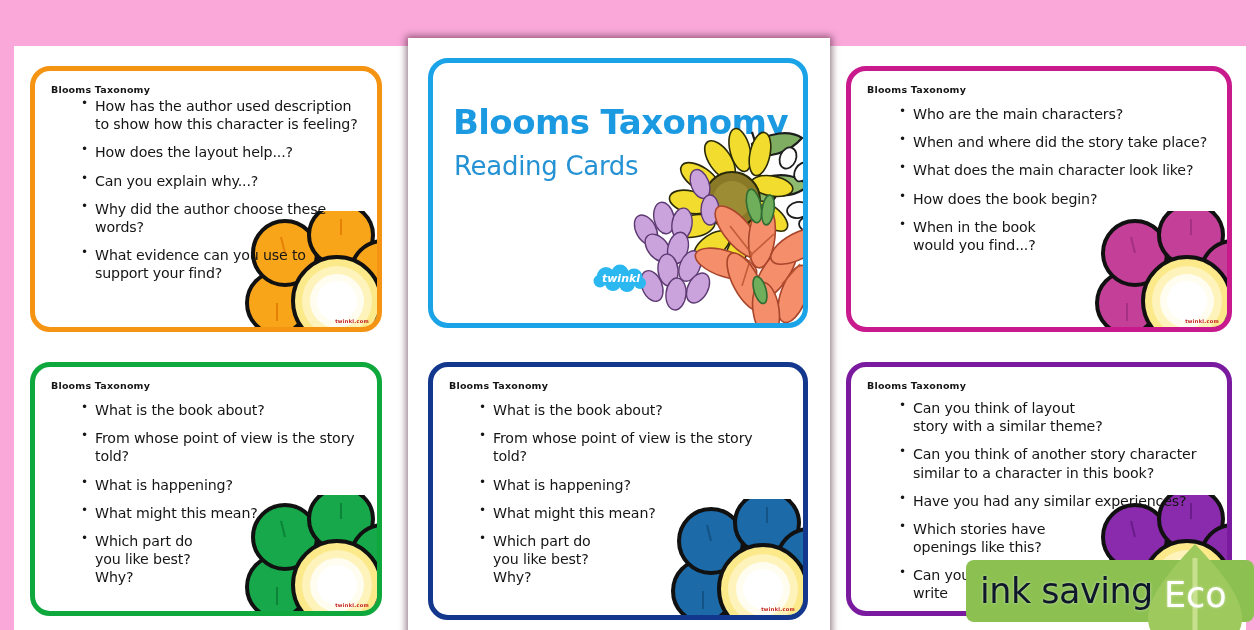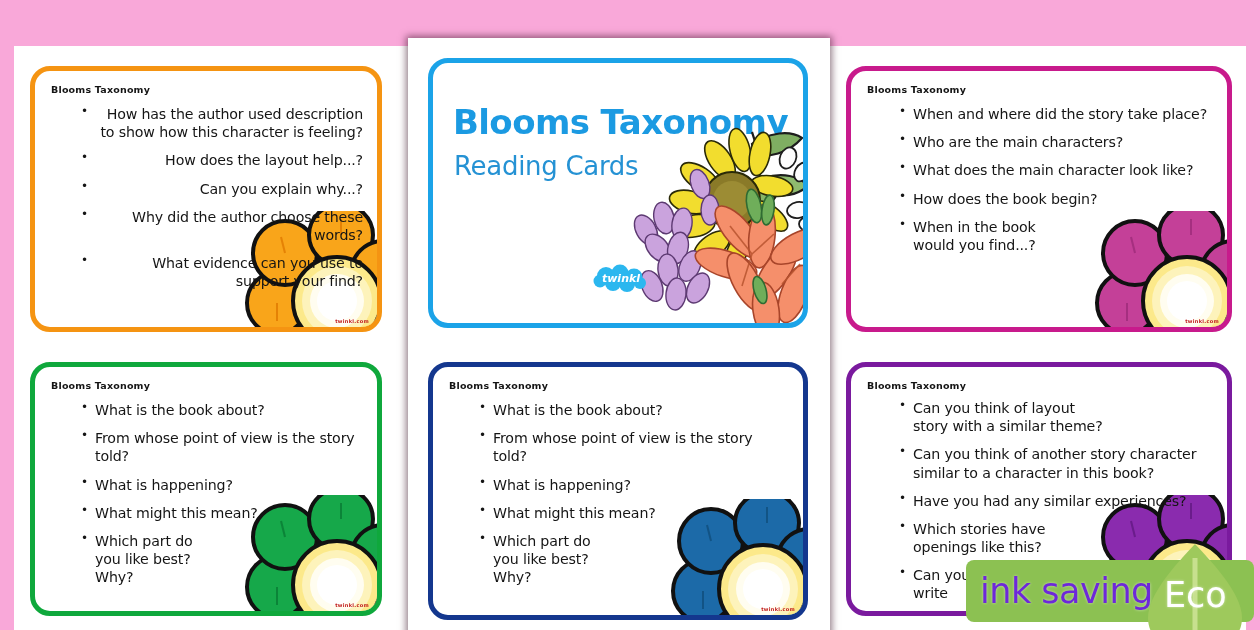--- a/index.html
+++ b/index.html
@@ -126,21 +126,21 @@
     position:absolute;left:966px;top:532px;
     width:302px;height:66px;z-index:20;pointer-events:none;
   }
   .eco-bar{
     position:absolute;left:0;top:0;width:288px;height:62px;
     background:#8cc152;border-radius:8px;
   }
   .eco-text{
     position:absolute;left:14px;top:12px;
     font-family:"DejaVu Sans", sans-serif;
-    font-size:35px;line-height:38px;color:#6d28d9;
+    font-size:35px;line-height:38px;color:#0f172a;
     text-shadow:0 0 3px rgba(255,255,255,.55);
     letter-spacing:-.5px;
   }
   .eco-leaf{
     position:absolute;left:176px;top:-18px;
     width:106px;height:112px;
   }
   .eco-leaf svg{display:block;width:100%;height:100%;}
   .eco-leaf-text{
     position:absolute;left:198px;top:16px;
@@ -155,21 +155,21 @@
 <body>
 
 <div id="stage">
 
   <div class="sheet sheet-left"></div>
   <div class="sheet sheet-right"></div>
   <div class="sheet sheet-center"></div>
 
   <div class="card c-orange" style="left:30px;top:38px;width:352px;height:266px;border-width:5px;">
     <div class="card-head">Blooms Taxonomy</div>
-    <ul class="bullets" style="top:34px;left:46px;right:14px;text-align:right;">
+    <ul class="bullets" style="top:26px;left:46px;right:14px;">
       <li>How has the author used description to show how this character is feeling?</li>
       <li>How does the layout help...?</li>
       <li>Can you explain why...?</li>
       <li>Why did the author choose these words?</li>
       <li>What evidence can you use to support your find?</li>
     </ul>
     <div class="flower">
       <svg viewBox="0 0 170 150">
         <g stroke="#111" stroke-width="4">
           <ellipse cx="44" cy="92" rx="30" ry="31" fill="#f9a51a"></ellipse>
@@ -188,22 +188,22 @@
         <circle cx="104" cy="90" r="27" fill="#fffdf0"></circle>
         <circle cx="104" cy="90" r="20" fill="#ffffff"></circle>
       </svg>
     </div>
     <div class="foot-mark">twinkl.com</div>
   </div>
 
   <div class="card c-magenta" style="left:846px;top:38px;width:386px;height:266px;border-width:5px;">
     <div class="card-head">Blooms Taxonomy</div>
     <ul class="bullets" style="top:34px;left:48px;right:14px;">
+      <li>Who are the main characters?</li>
       <li>When and where did the story take place?</li>
-      <li>Who are the main characters?</li>
       <li>What does the main character look like?</li>
       <li>How does the book begin?</li>
       <li style="max-width:150px;">When in the book would you find...?</li>
     </ul>
     <div class="flower">
       <svg viewBox="0 0 170 150">
         <g stroke="#111" stroke-width="4">
           <ellipse cx="44" cy="92" rx="30" ry="31" fill="#c44098"></ellipse>
           <ellipse cx="52" cy="42" rx="32" ry="32" fill="#c44098"></ellipse>
           <ellipse cx="108" cy="24" rx="32" ry="31" fill="#c44098"></ellipse>

